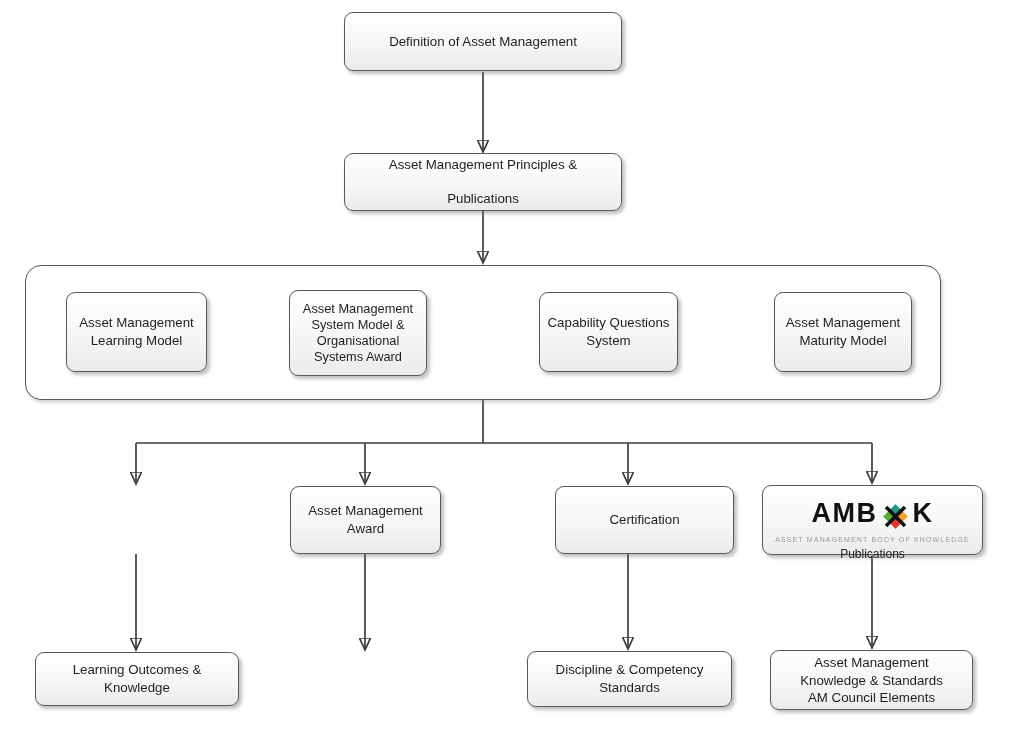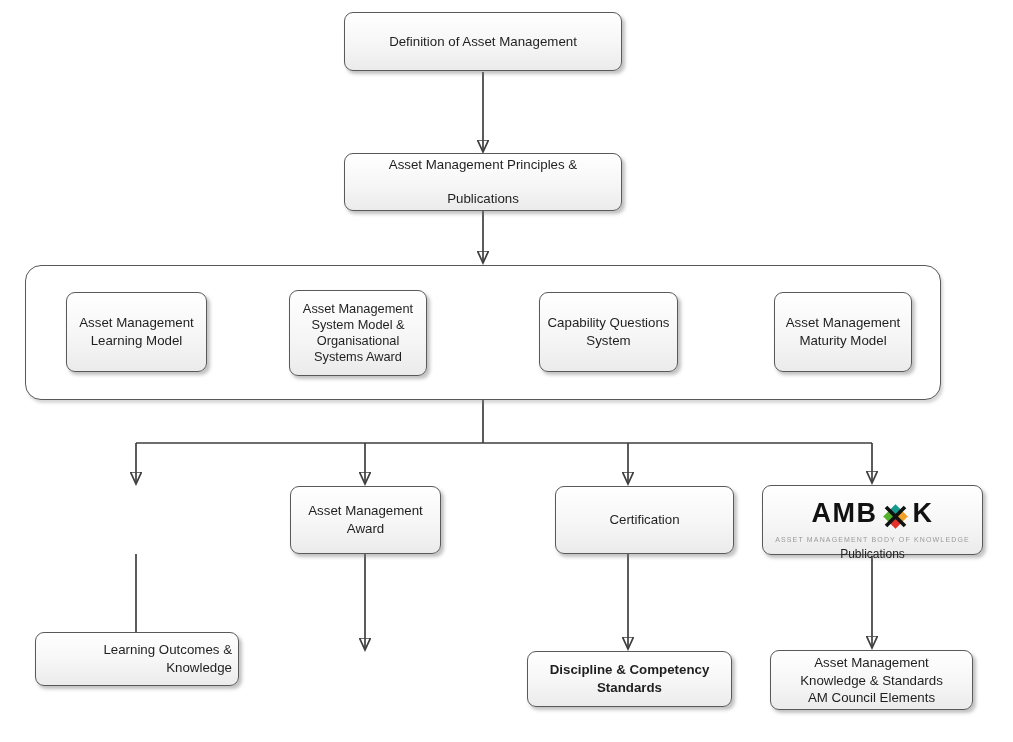--- a/index.html
+++ b/index.html
@@ -146,27 +146,27 @@
         <polygon points="20,19.5 28,27.5 20,35.5 12,27.5" stroke="#ffffff" stroke-width="1.2" fill="#e53228"></polygon>
         <polygon points="12.5,12 20.5,20 12.5,28 4.5,20" stroke="#ffffff" stroke-width="1.2" fill="#54b02d"></polygon>
         <path d="M8.5,8.5 L31.5,31.5 M31.5,8.5 L8.5,31.5" fill="none" stroke-width="4.4" stroke="#111111"></path>
       </svg>
       <span class="ambok-word">K</span>
     </div>
     <div class="ambok-tagline">ASSET MANAGEMENT BODY OF KNOWLEDGE</div>
     <div class="ambok-pub">Publications</div>
   </div>
 
-  <div class="node" style="left:35px;top:632px;width:204px;height:54px;align-items:flex-end;">
+  <div class="node" style="left:35px;top:652px;width:204px;height:54px;">
     <span class="node-line">Learning Outcomes &amp;</span>
     <span class="node-line">Knowledge</span>
   </div>
 
 
-  <div class="node" style="left:527px;top:651px;width:205px;height:56px;font-weight:bold;">
+  <div class="node" style="left:527px;top:651px;width:205px;height:56px;">
     <span class="node-line">Discipline &amp; Competency</span>
     <span class="node-line">Standards</span>
   </div>
 
   <div class="node" style="left:770px;top:650px;width:203px;height:60px;line-height:1.28;">
     <span class="node-line">Asset Management</span>
     <span class="node-line">Knowledge &amp; Standards</span>
     <span class="node-line">AM Council Elements</span>
   </div>
 

